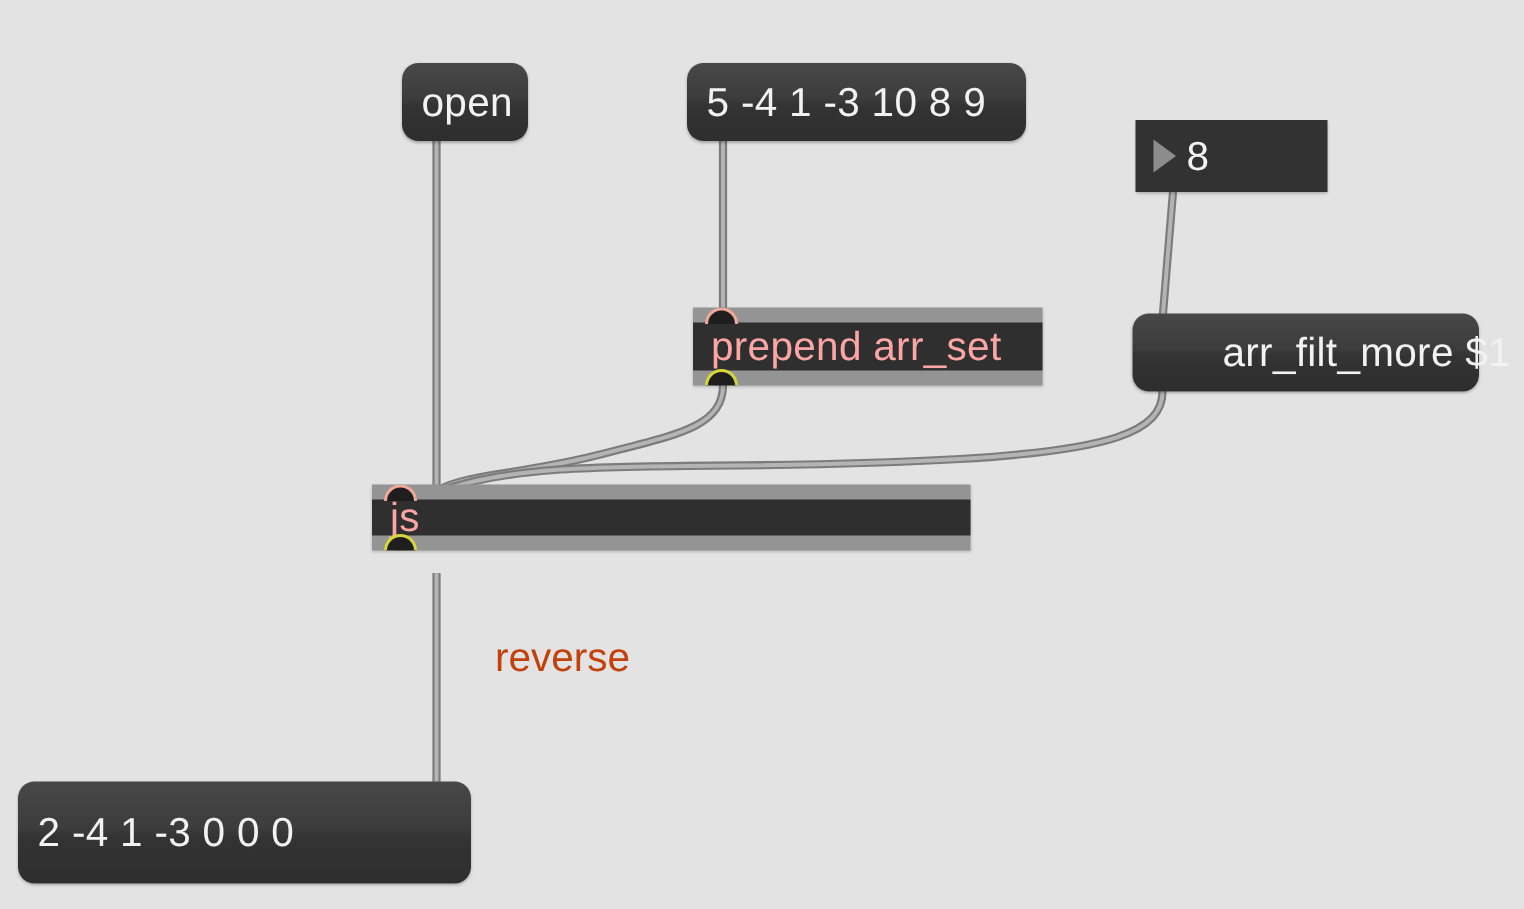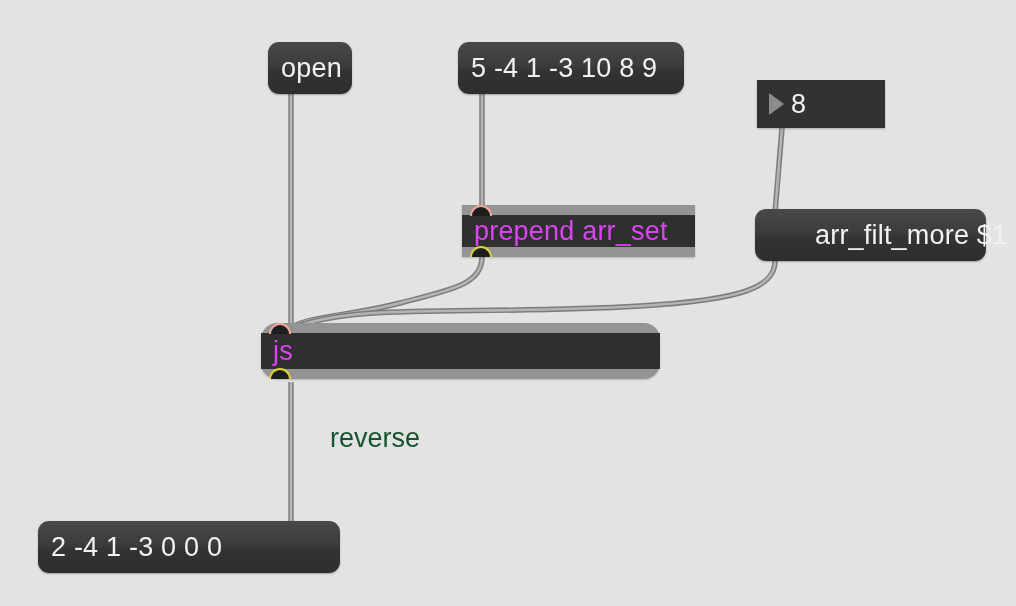--- a/index.html
+++ b/index.html
@@ -85,21 +85,21 @@
     padding: 10px 0 10px 0;
     box-sizing: border-box;
   }
   .objbox .body {
     background: #2f2f2f;
     height: 100%;
     display: flex;
     align-items: center;
   }
   .objbox .txt {
-    color: #d946ef;
+    color: #fca5a5;
     font-size: 27px;
     line-height: 1;
     padding-left: 12px;
     white-space: nowrap;
     letter-spacing: 0.2px;
   }
   .iolet {
     position: absolute;
     width: 22px;
     height: 11px;
@@ -119,21 +119,21 @@
     border: 2px solid #d6d638;
     border-bottom: none;
     border-top-left-radius: 12px 12px;
     border-top-right-radius: 12px 12px;
   }
 
   
   .comment {
     position: absolute;
     z-index: 2;
-    color: #14532d;
+    color: #c2410c;
     font-size: 27px;
     line-height: 1;
     white-space: nowrap;
   }
 </style>
 </head>
 <body>
 
 <div id="canvas">
 
@@ -196,27 +196,27 @@
       <span class="txt">prepend arr_set</span>
     </div>
     <span class="iolet inlet"></span>
     <span class="iolet outlet"></span>
   </div>
 
   <div class="node msgbox" style="left:755px; top:209px; width:231px; height:52px;padding-left:47px;">
     <span class="txt">arr_filt_more $1</span>
   </div>
 
-  <div class="node objbox" style="left:261px; top:323px; width:399px; height:56px;border-radius:16px;">
+  <div class="node objbox" style="left:248px; top:323px; width:399px; height:44px;">
     <div class="body">
       <span class="txt">js</span>
     </div>
     <span class="iolet inlet"></span>
     <span class="iolet outlet"></span>
   </div>
 
   <div class="comment" style="left:330px; top:425px;">reverse</div>
 
-  <div class="node msgbox" style="left:12px; top:521px; width:302px; height:52px;margin-left:26px;">
+  <div class="node msgbox" style="left:12px; top:521px; width:302px; height:68px;">
     <span class="txt">2 -4 1 -3 0 0 0</span>
   </div>
 
 </div>
 
 </body></html>

